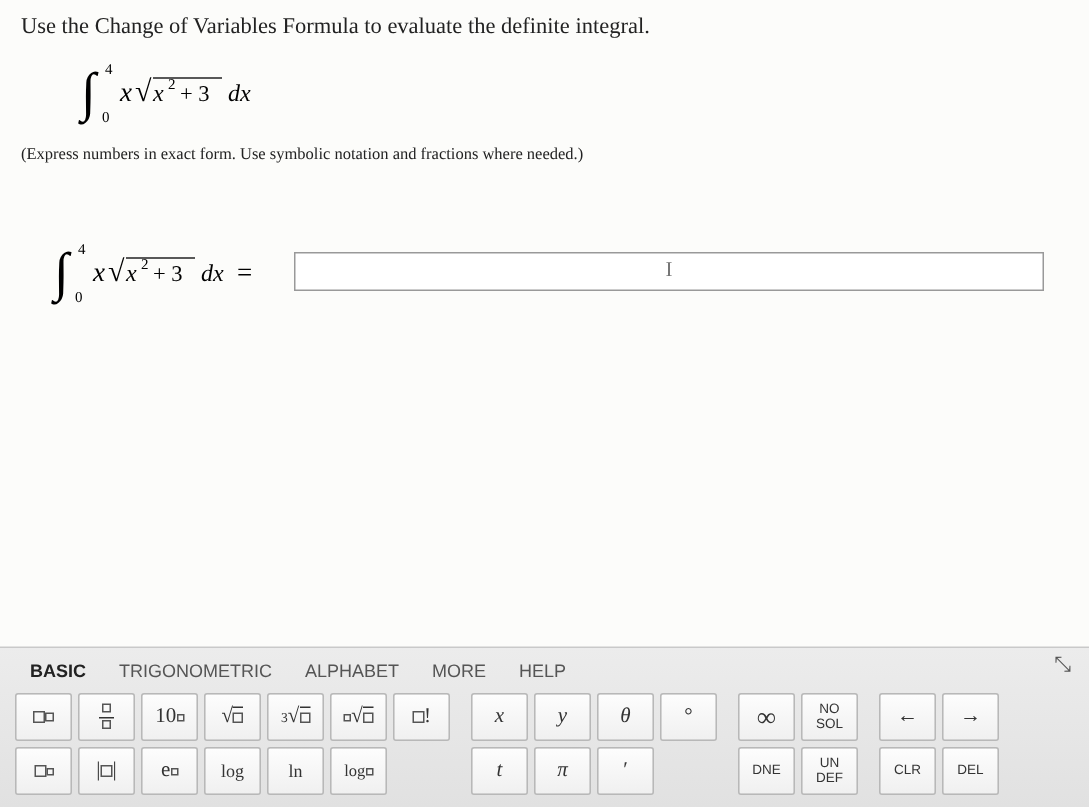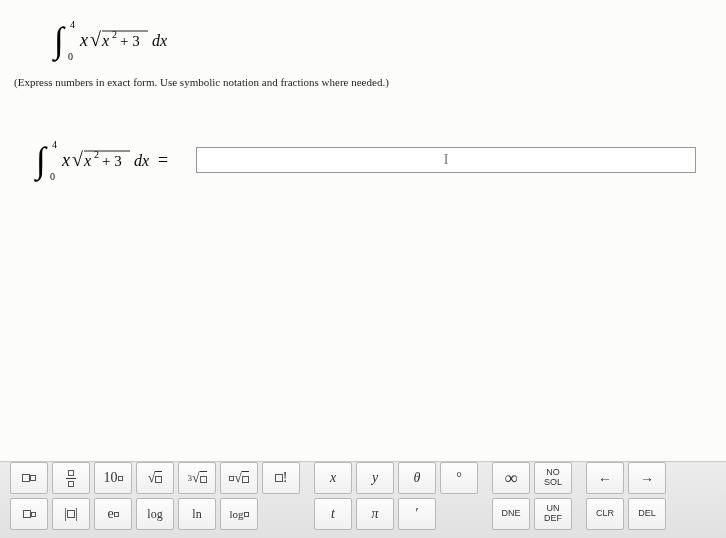--- a/index.html
+++ b/index.html
@@ -124,20 +124,21 @@
     .frac .num { border-bottom: 1px solid #333; padding: 0 2px; }
     .frac .den { padding: 0 2px; }
     .box-ph { display: inline-block; width: 8px; height: 8px; border: 1px solid #555; vertical-align: middle; }
     .sup-ph { font-size: 9px; vertical-align: super; }
     .sub-ph { font-size: 9px; vertical-align: sub; }
   </style>
 </head>
 <body>
 
 <div class="content">
+  <div class="prompt">Use the Change of Variables Formula to evaluate the definite integral.</div>
 
   <div class="integral-block math-expr">
     <svg width="140" height="44">
       <text x="0" y="34" font-size="36" font-family="Georgia">∫</text>
       <text x="14" y="42" font-size="10">0</text>
       <text x="16" y="10" font-size="10">4</text>
       <text x="26" y="28" font-size="18" font-style="italic">x</text>
       <text x="36" y="28" font-size="20">√</text>
       <line x1="48" y1="13" x2="94" y2="13" stroke="#222" stroke-width="1"></line>
       <text x="48" y="28" font-size="16" font-style="italic">x</text>
@@ -163,20 +164,28 @@
         <text x="66" y="28" font-size="15">+ 3</text>
         <text x="98" y="28" font-size="16" font-style="italic">dx</text>
         <text x="122" y="28" font-size="18">=</text>
       </svg>
     </div>
     <input type="text" class="answer-input" placeholder="I" style="">
   </div>
 </div>
 
 <div class="toolbar">
+  <div class="tabs">
+    <div class="tab active">BASIC</div>
+    <div class="tab">TRIGONOMETRIC</div>
+    <div class="tab">ALPHABET</div>
+    <div class="tab">MORE</div>
+    <div class="tab">HELP</div>
+    <div class="collapse-icon">⤡</div>
+  </div>
 
   <div class="keys-area">
 
     <div class="key-group" style="--cols:7">
       <div class="key">
           <span class="box-ph"></span>
           <span class="sup-ph"><span class="box-ph" style="width:6px;height:6px"></span></span>
         </div>
       <div class="key">
           <span class="frac">

